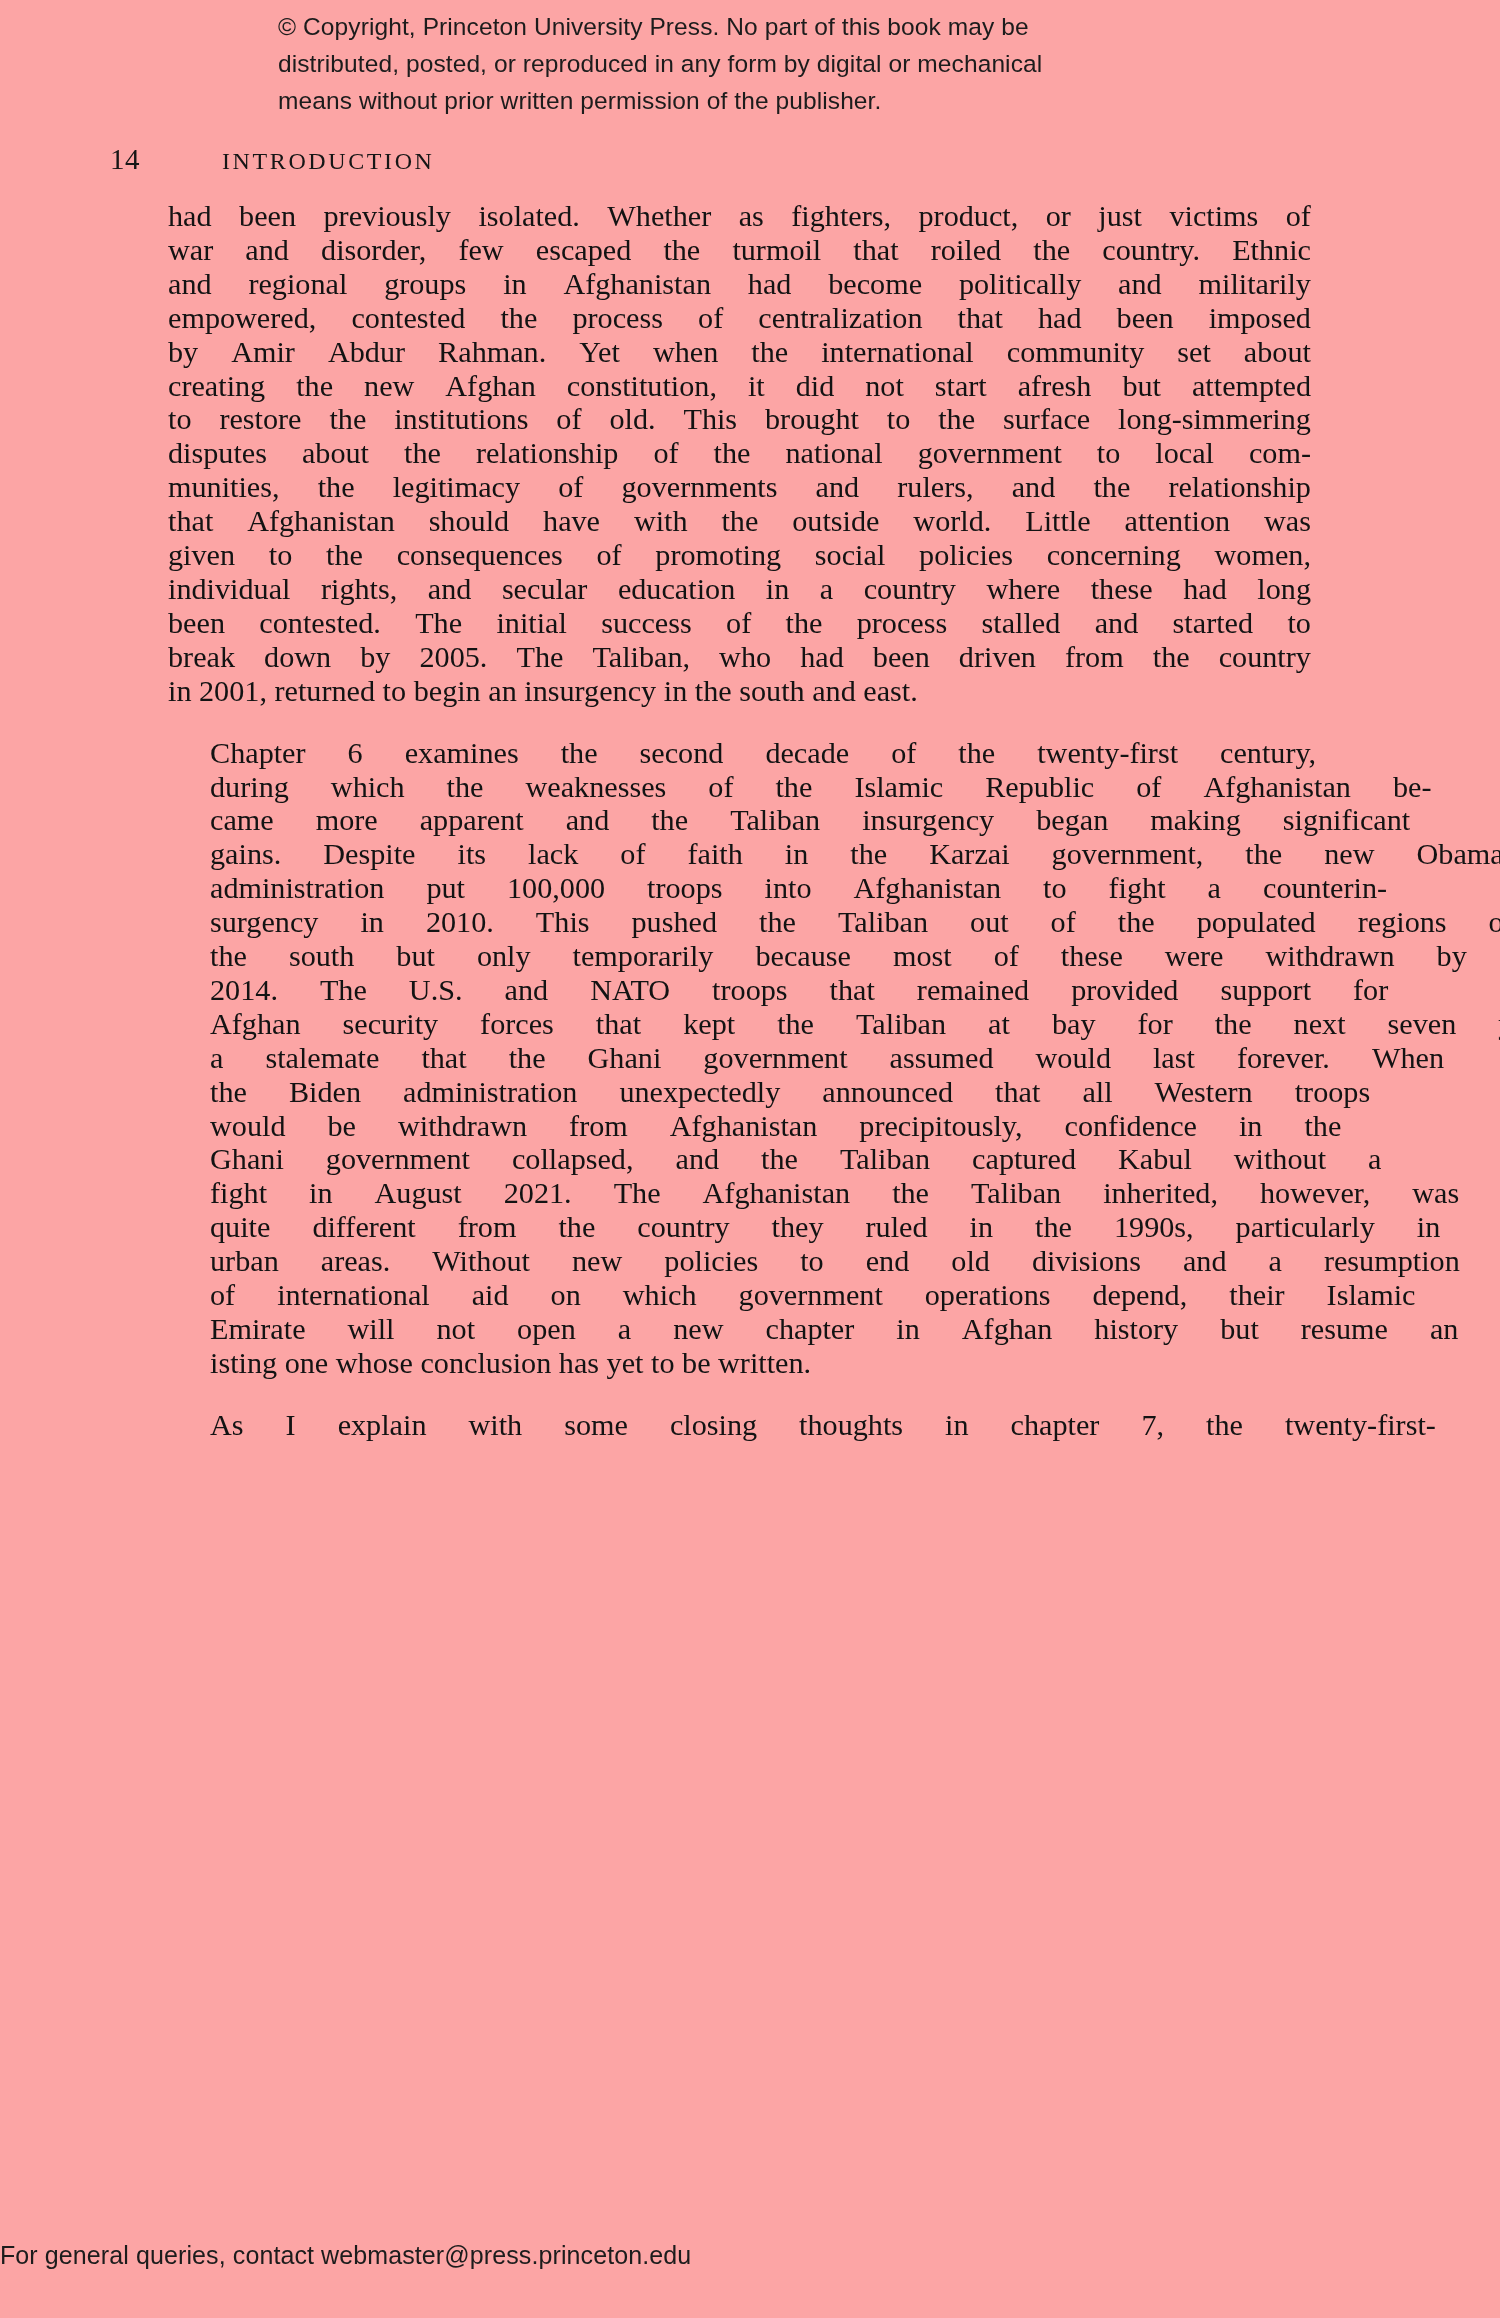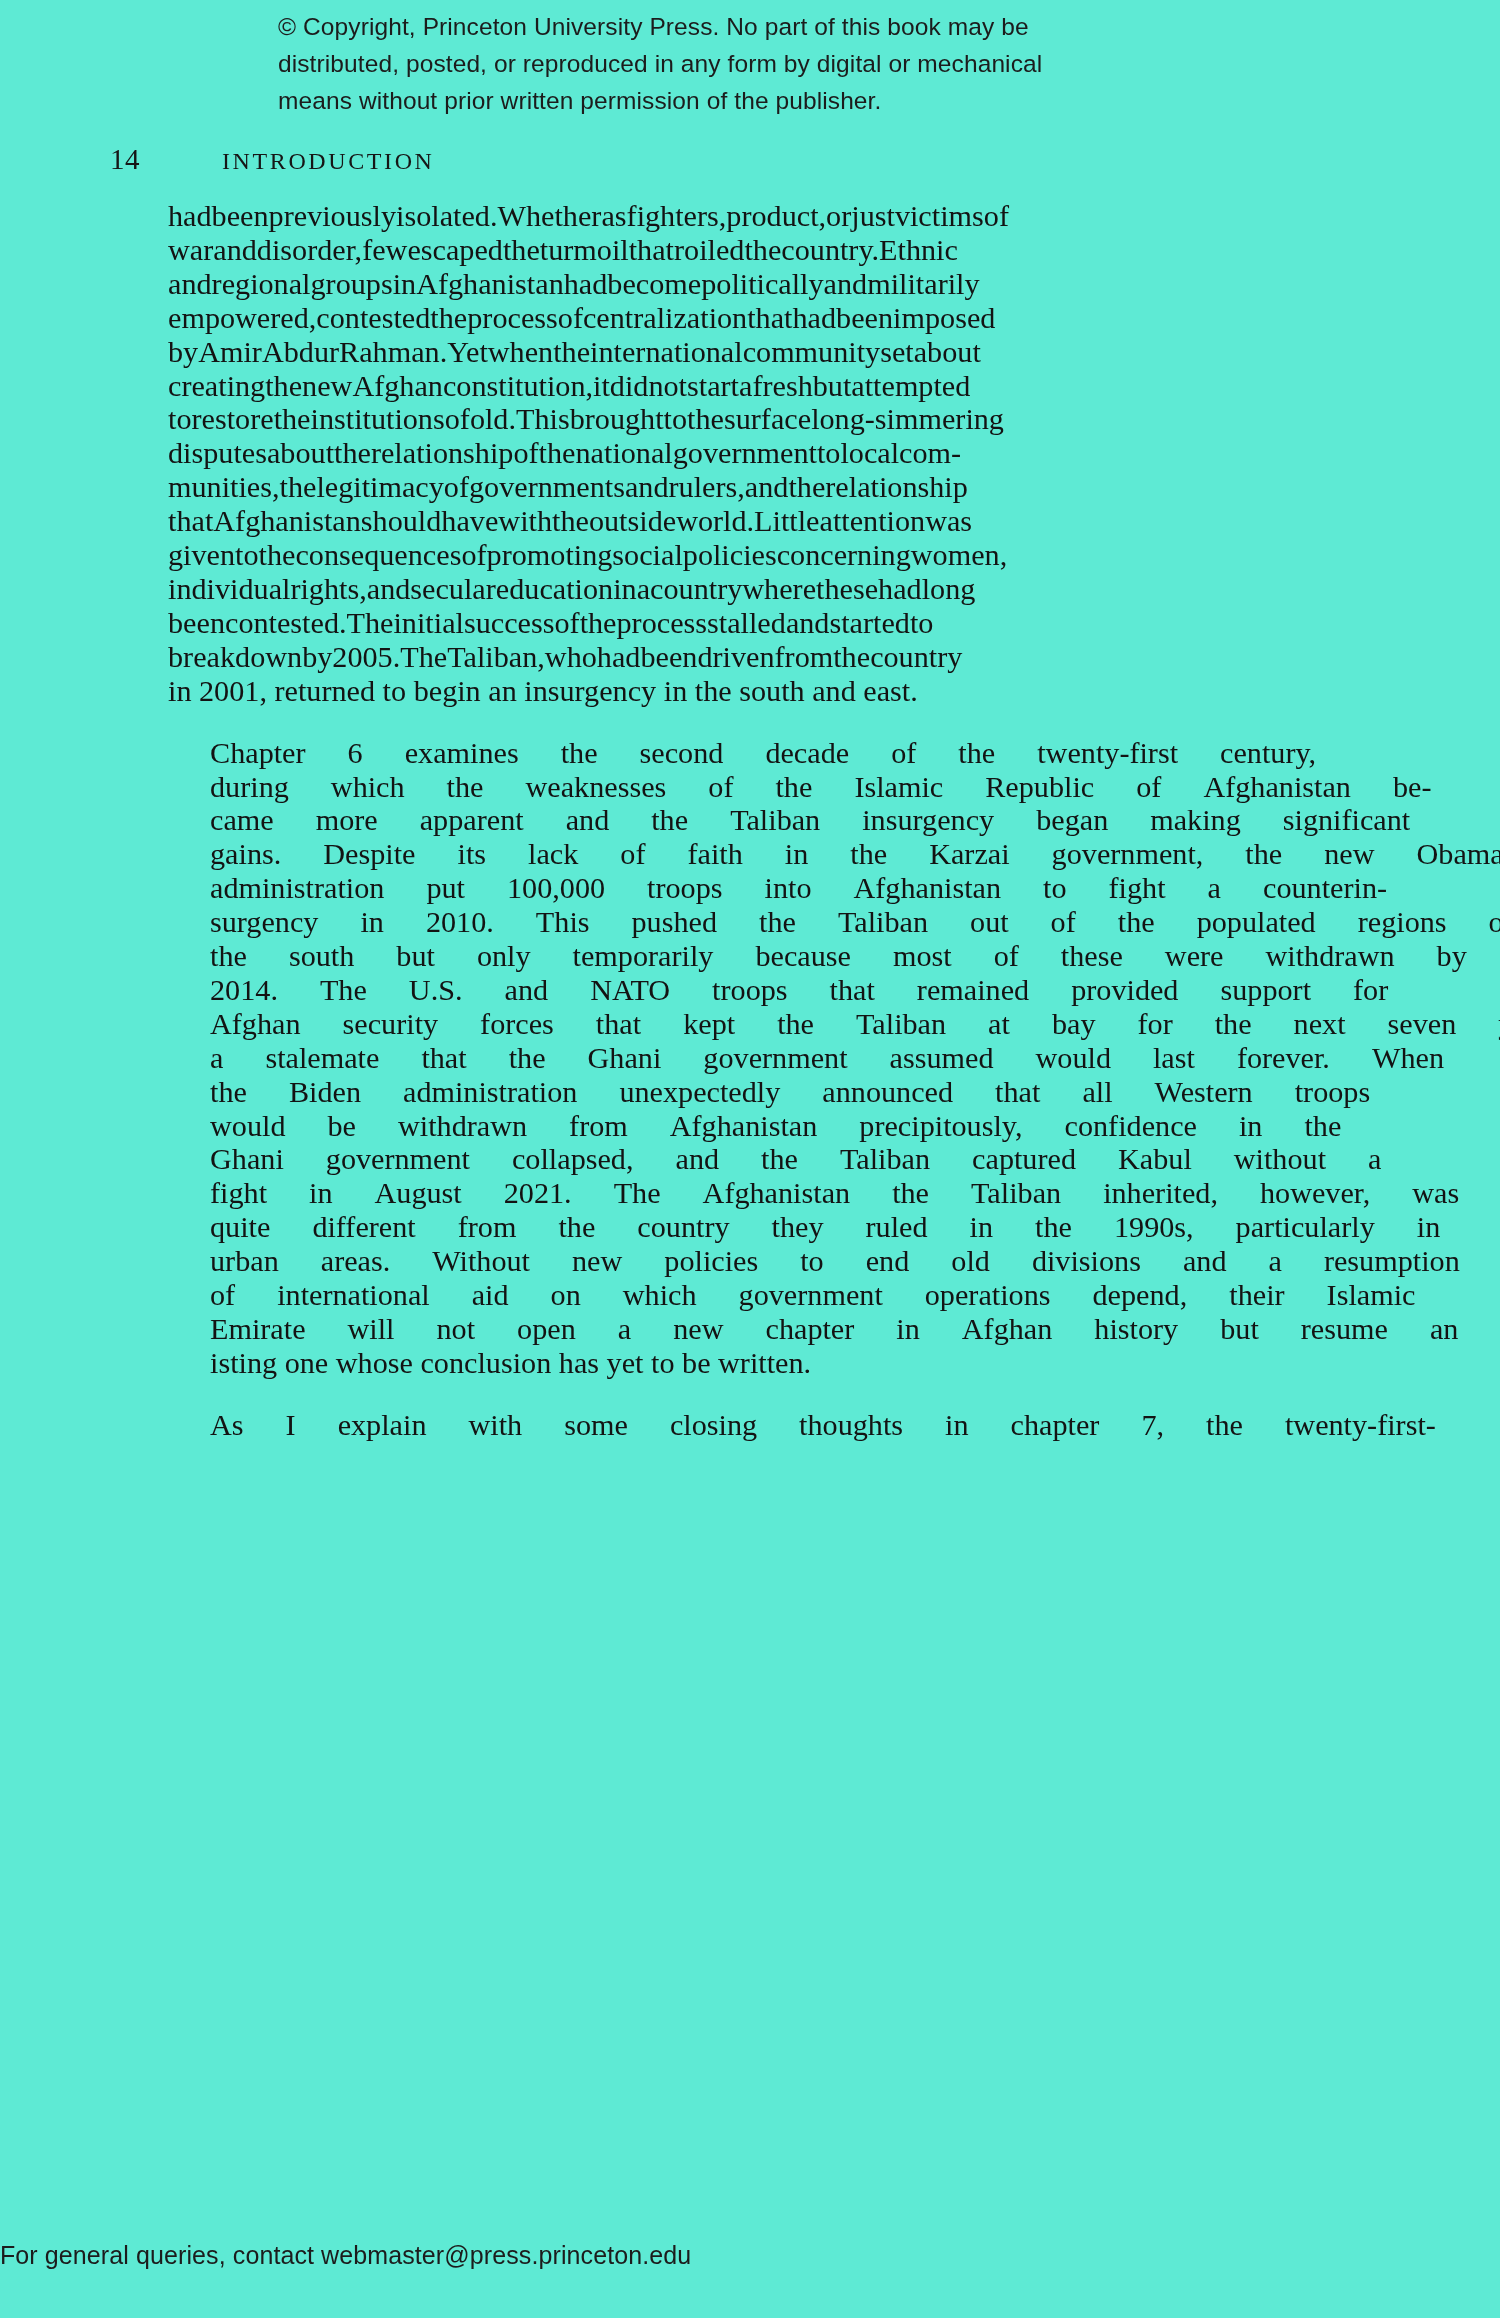--- a/index.html
+++ b/index.html
@@ -14,21 +14,21 @@
     position: relative;
     overflow: hidden;
     font-family: "Liberation Serif", "DejaVu Serif", serif;
     color: #141414;
     -webkit-font-smoothing: antialiased;
   }
 
   .page {
     position: absolute;
     inset: 0;
-    background: #5eead4;
+    background: #fca5a5;
   }
 
   
   .copyright-block {
     position: absolute;
     left: 278px;
     top: 8px;
     width: 900px;
     font-family: "Liberation Sans", "DejaVu Sans", sans-serif;
     font-size: 24.5px;
@@ -85,20 +85,21 @@
     text-indent: 42px;
     margin-top: 28px;
   }
   
   .body-column .ln {
     display: block;
     white-space: nowrap;
   }
   .body-column .ln.just {
     display: flex;
+    justify-content: space-between;
   }
   .body-column .ln.just > span { white-space: pre; }
   .body-column .ln.last { display: block; }
 
   
   .footer-note {
     position: absolute;
     left: 0;
     right: 0;
     top: 2241px;

